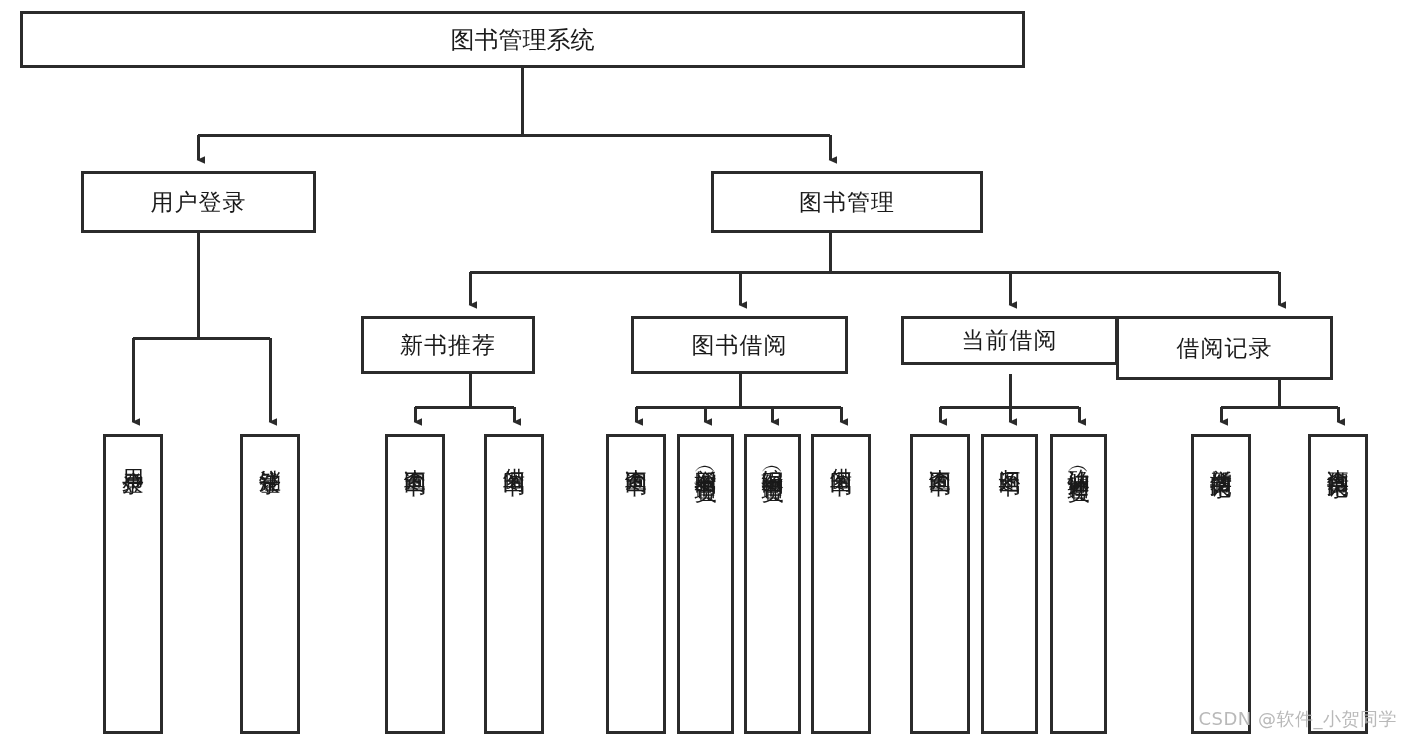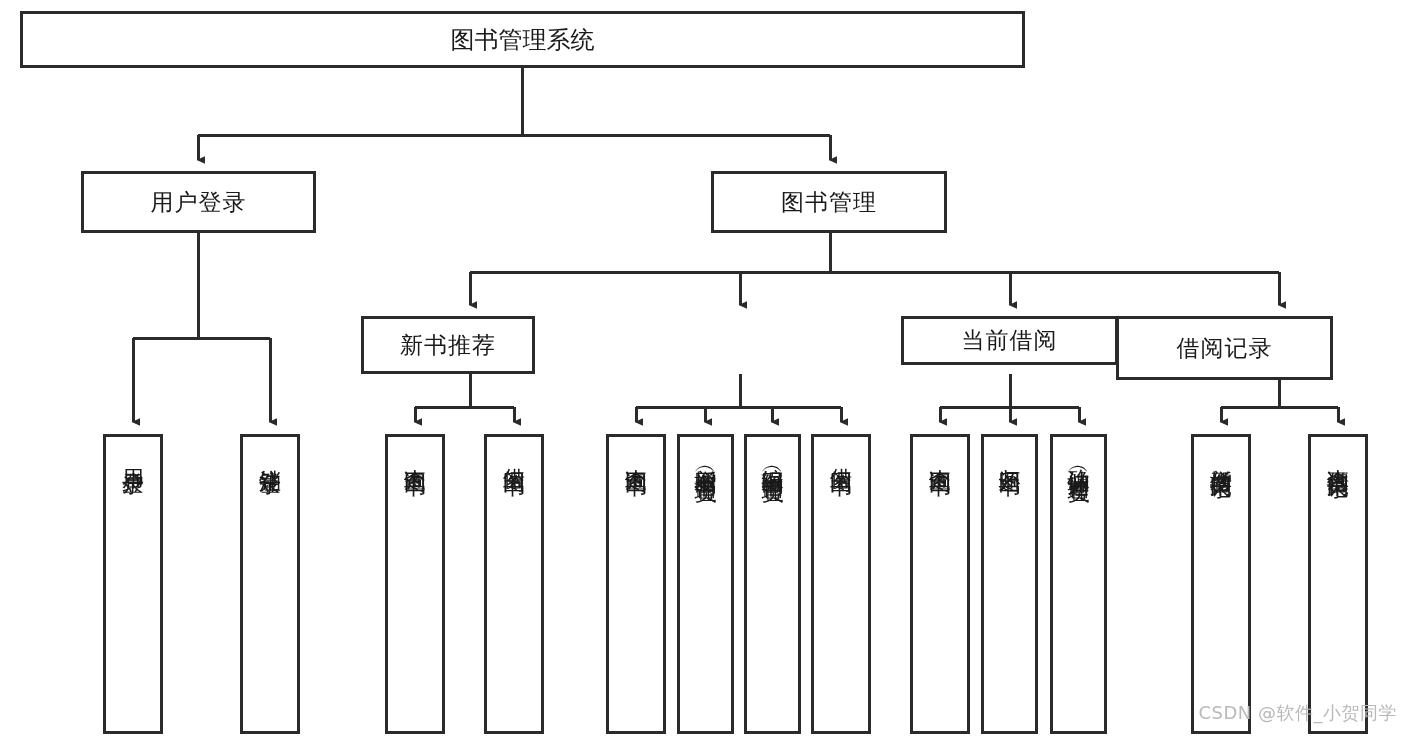--- a/index.html
+++ b/index.html
@@ -52,21 +52,21 @@
   .node.v .vtext {
     writing-mode: vertical-rl;
     text-orientation: upright;
     line-height: 1.28;
     letter-spacing: 2px;
     white-space: nowrap;
   }
   .watermark {
     position: absolute;
     right: 8px;
-    bottom: 22px;
+    bottom: 16px;
     font-size: 18px;
     color: #b9b9b9;
     letter-spacing: 0.5px;
     white-space: nowrap;
   }
 </style>
 </head>
 <body>
 
 <div id="canvas">
@@ -117,23 +117,24 @@
       <path d="M1279,374 L1279,407"></path>
       <path d="M1221,407 L1338,407"></path>
       <path d="M1221,407 L1221,422" marker-end="url(#arrow)"></path>
       <path d="M1338,407 L1338,422" marker-end="url(#arrow)"></path>
     </g>
   </svg>
 
   <div class="node root" style="left:20px; top:11px; width:1005px; height:57px;">图书管理系统</div>
 
   <div class="node h" style="left:81px; top:171px; width:235px; height:62px;">用户登录</div>
-  <div class="node h" style="left:711px; top:171px; width:236px; height:62px;">图书管理</div>
+  <div class="node h" style="left:711px; top:171px; width:272px; height:62px;">图书管理</div>
 
   <div class="node h" style="left:361px; top:316px; width:174px; height:58px;">新书推荐</div>
+  <div class="node h" style="left:631px; top:316px; width:217px; height:58px;">图书借阅</div>
   <div class="node h" style="left:901px; top:316px; width:217px; height:49px;">当前借阅</div>
   <div class="node h" style="left:1116px; top:316px; width:217px; height:64px;">借阅记录</div>
 
   <div class="node v" style="left:103px; top:434px; width:60px; height:300px;">
     <span class="vtext">用户登录</span>
   </div>
   <div class="node v" style="left:240px; top:434px; width:60px; height:300px;">
     <span class="vtext">注销登录</span>
   </div>
 

